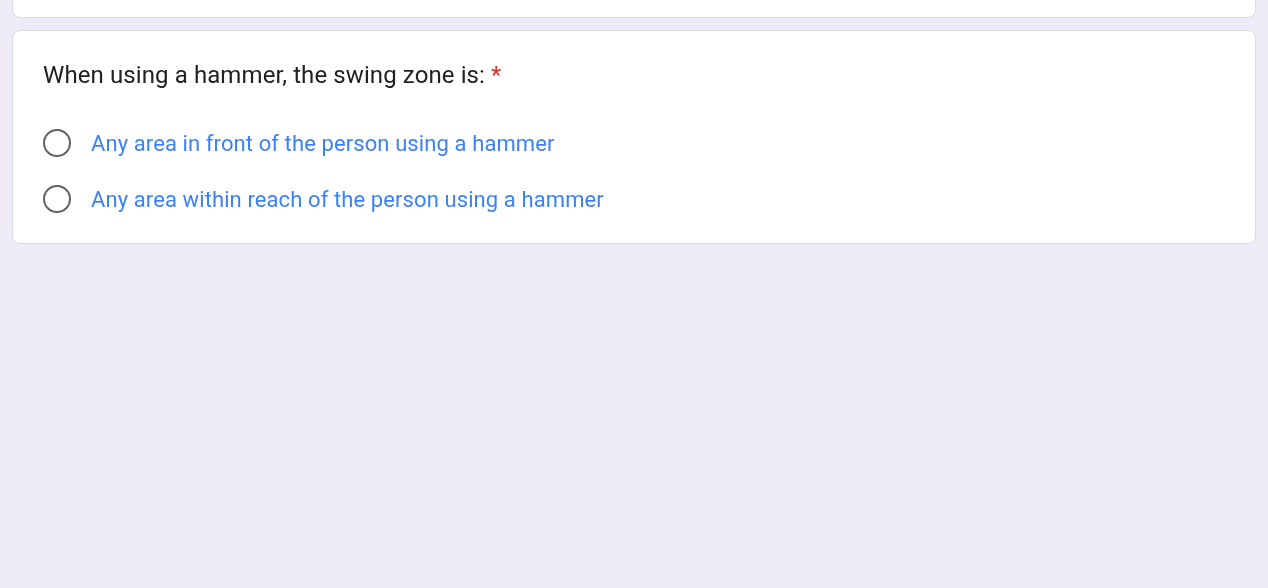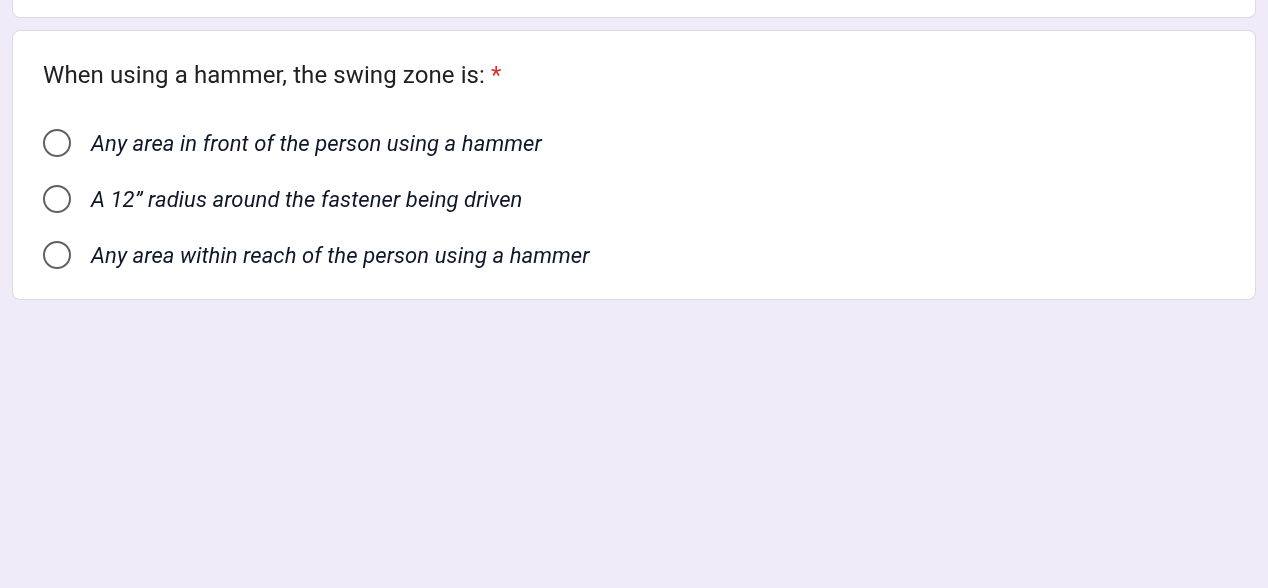--- a/index.html
+++ b/index.html
@@ -54,42 +54,37 @@
     }
     .radio-circle {
       width: 28px;
       height: 28px;
       border: 2.5px solid #5f6368;
       border-radius: 50%;
       flex-shrink: 0;
     }
     .option-label {
       font-size: 22px;
-      color: #0f172a;
+      color: #3b82f6;
       font-weight: 400;
       letter-spacing: 0.1px;
-      font-style: italic;
     }
   </style>
 </head>
 <body>
 
 <div class="card-top"></div>
 
 <div class="card">
   <div class="question-text">
     <span>When using a hammer, the swing zone is: </span><span class="required-asterisk">*</span>
   </div>
   <div class="options">
     <div class="option">
       <div class="radio-circle"></div>
       <span class="option-label">Any area in front of the person using a hammer</span>
     </div>
     <div class="option">
       <div class="radio-circle"></div>
-      <span class="option-label">A 12” radius around the fastener being driven</span>
-    </div>
-    <div class="option">
-      <div class="radio-circle"></div>
       <span class="option-label">Any area within reach of the person using a hammer</span>
     </div>
   </div>
 </div>
 
 </body></html>

